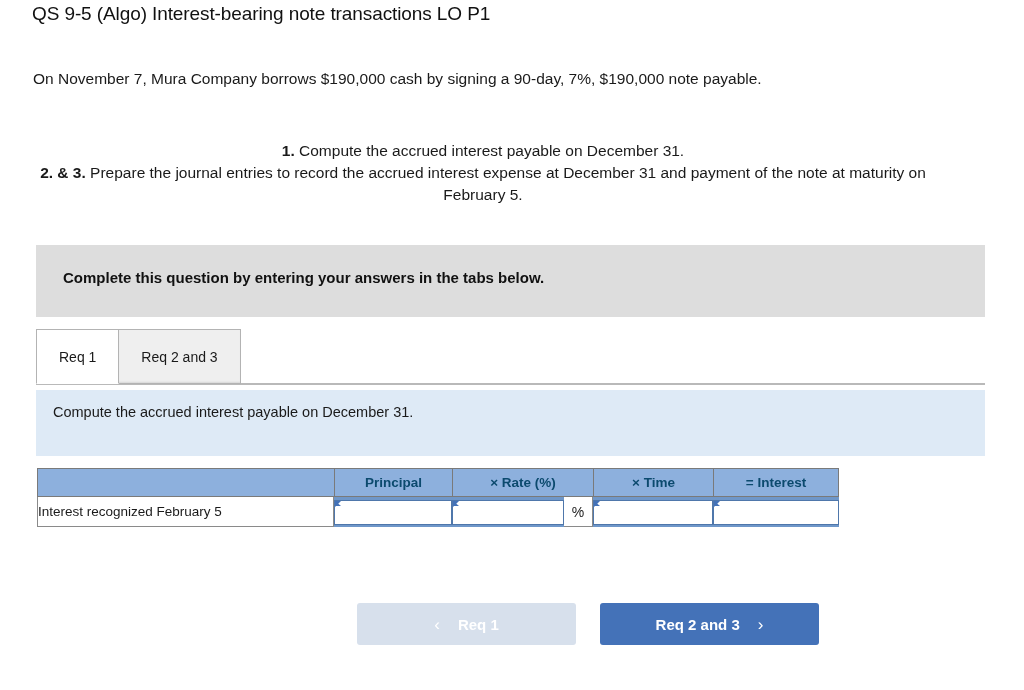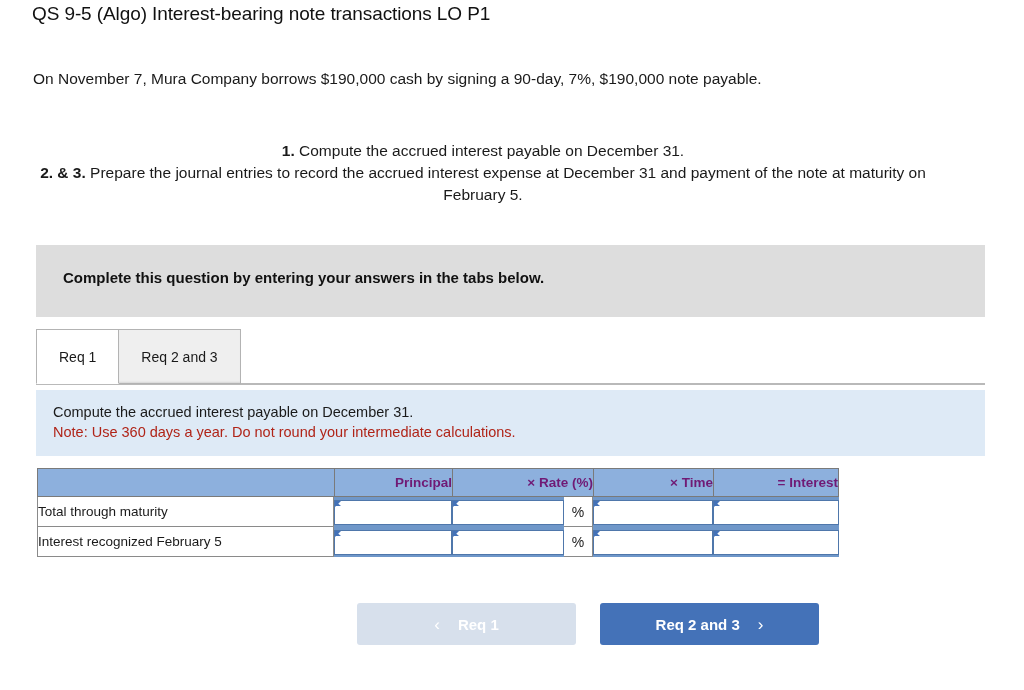--- a/index.html
+++ b/index.html
@@ -156,22 +156,22 @@
     padding: 0;
     margin: 0;
   }
 
   .th-cell {
     background: #8db0dd;
     border: 1px solid #7a7a7a;
     border-right: none;
     font-weight: bold;
     font-size: 13.5px;
-    color: #701a75;
-    text-align: right;
+    color: #0c4a6e;
+    text-align: center;
     height: 29px;
     box-sizing: border-box;
   }
   .th-cell.first { width: 297px; }
   .th-cell.last { border-right: 1px solid #7a7a7a; }
 
   .rowlabel-cell {
     border: 1px solid #8a8a8a;
     border-top: none;
     background: #ffffff;
@@ -299,51 +299,34 @@
       <span>Req 1</span>
     </div>
     <div class="tab inactive">
       <span>Req 2 and 3</span>
     </div>
   </div>
 </div>
 
 <div class="info-panel">
   <div class="info-line primary">Compute the accrued interest payable on December 31.</div>
-  <div class="info-line note">Note: Use 360 days a year. Do not round your intermediate calculations.</div>
 </div>
 
 <table class="answer-table">
   <thead>
     <tr>
       <th class="th-cell first" style="width:297px;"></th>
       <th class="th-cell" style="width:118px;">Principal</th>
       <th class="th-cell" colspan="2" style="width:141px;">× Rate (%)</th>
       <th class="th-cell" style="width:120px;">× Time</th>
       <th class="th-cell last" style="width:126px;">= Interest</th>
     </tr>
   </thead>
   <tbody>
 
-    <tr>
-      <td class="rowlabel-cell">Total through maturity</td>
-      <td class="input-cell">
-        <div class="input-box"></div>
-      </td>
-      <td class="input-cell">
-        <div class="input-box"></div>
-      </td>
-      <td class="pct-cell">%</td>
-      <td class="input-cell">
-        <div class="input-box"></div>
-      </td>
-      <td class="input-cell">
-        <div class="input-box"></div>
-      </td>
-    </tr>
 
 
     <tr>
       <td class="rowlabel-cell">Interest recognized February 5</td>
       <td class="input-cell">
         <div class="input-box"></div>
       </td>
       <td class="input-cell">
         <div class="input-box"></div>
       </td>

